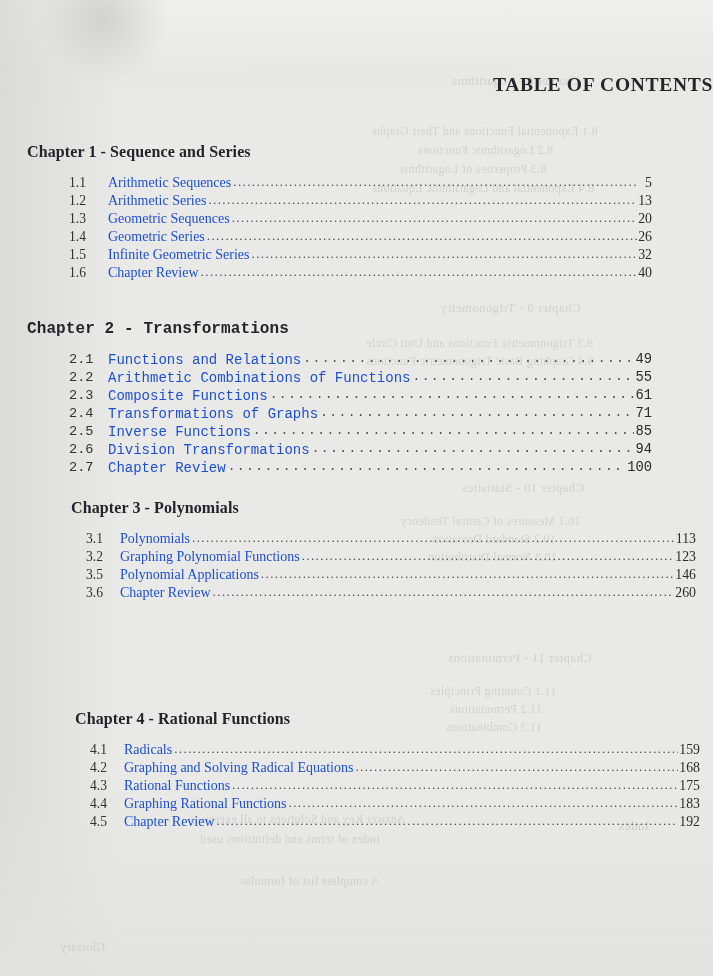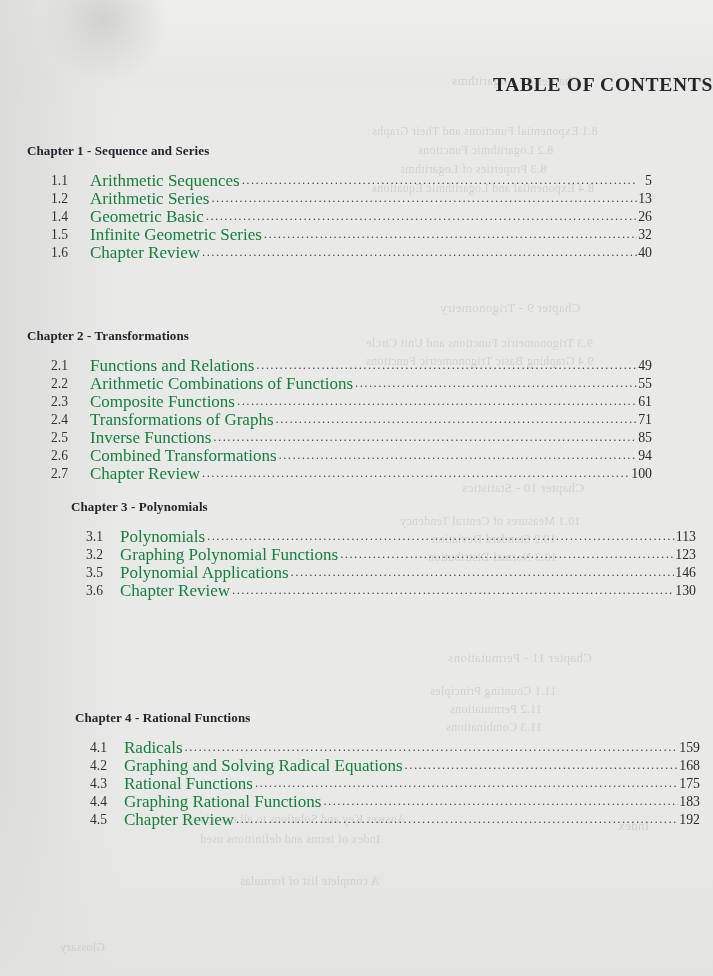--- a/index.html
+++ b/index.html
@@ -66,50 +66,50 @@
     font-size: 19.5px;
     font-weight: bold;
     letter-spacing: 0.7px;
     color: #26262a;
   }
 
   .chapter-block { position: absolute; left: 0; width: 713px; }
 
   .chapter-heading {
     margin-left: 27px;
-    font-size: 13px;
+    font-size: 16px;
     font-weight: bold;
     letter-spacing: 0.1px;
     color: #24242a;
     margin-bottom: 13px;
   }
 
   .entries { padding: 0; margin: 0; list-style: none; }
 
   .entry {
     display: flex;
     align-items: flex-end;
     font-size: 14px;
     line-height: 18px;
     height: 18px;
     color: #2e2e2e;
-    margin-left: 51px;
+    margin-left: 69px;
     padding-right: 61px;
   }
   .entry-num {
     flex: 0 0 auto;
     width: 39px;
     font-size: 13.6px;
     color: #313131;
   }
   .entry-title {
     flex: 0 0 auto;
     white-space: nowrap;
-    font-size: 17px;
-    color: #15803d;
+    font-size: 14px;
+    color: #1d4ed8;
   }
   .entry-leader {
     flex: 1 1 auto;
     position: relative;
     height: 100%;
     overflow: hidden;
     margin: 0 1px 0 2px;
   }
   .entry-leader::before {
     content: "........................................................................................................................................................................";
@@ -179,40 +179,46 @@
             <span class="entry-leader"></span>
             <span class="entry-page">5</span>
           </li>
           <li class="entry">
             <span class="entry-num">1.2</span>
             <span class="entry-title">Arithmetic Series</span>
             <span class="entry-leader"></span>
             <span class="entry-page">13</span>
           </li>
           <li class="entry">
+            <span class="entry-num">1.3</span>
+            <span class="entry-title">Geometric Sequences</span>
+            <span class="entry-leader"></span>
+            <span class="entry-page">20</span>
+          </li>
+          <li class="entry">
             <span class="entry-num">1.4</span>
-            <span class="entry-title">Geometric Basic</span>
+            <span class="entry-title">Geometric Series</span>
             <span class="entry-leader"></span>
             <span class="entry-page">26</span>
           </li>
           <li class="entry">
             <span class="entry-num">1.5</span>
             <span class="entry-title">Infinite Geometric Series</span>
             <span class="entry-leader"></span>
             <span class="entry-page">32</span>
           </li>
           <li class="entry">
             <span class="entry-num">1.6</span>
             <span class="entry-title">Chapter Review</span>
             <span class="entry-leader"></span>
             <span class="entry-page">40</span>
           </li>
         </ul>
       </div>
-      <div class="chapter-block" style="top: 328px;">
+      <div class="chapter-block" style="top: 320px; font-family: Liberation Mono, monospace;">
         <div class="chapter-heading">Chapter 2 - Transformations</div>
         <ul class="entries">
           <li class="entry">
             <span class="entry-num">2.1</span>
             <span class="entry-title">Functions and Relations</span>
             <span class="entry-leader"></span>
             <span class="entry-page">49</span>
           </li>
           <li class="entry">
             <span class="entry-num">2.2</span>
@@ -233,21 +239,21 @@
             <span class="entry-page">71</span>
           </li>
           <li class="entry">
             <span class="entry-num">2.5</span>
             <span class="entry-title">Inverse Functions</span>
             <span class="entry-leader"></span>
             <span class="entry-page">85</span>
           </li>
           <li class="entry">
             <span class="entry-num">2.6</span>
-            <span class="entry-title">Combined Transformations</span>
+            <span class="entry-title">Division Transformations</span>
             <span class="entry-leader"></span>
             <span class="entry-page">94</span>
           </li>
           <li class="entry">
             <span class="entry-num">2.7</span>
             <span class="entry-title">Chapter Review</span>
             <span class="entry-leader"></span>
             <span class="entry-page">100</span>
           </li>
         </ul>
@@ -270,21 +276,21 @@
           <li class="entry">
             <span class="entry-num">3.5</span>
             <span class="entry-title">Polynomial Applications</span>
             <span class="entry-leader"></span>
             <span class="entry-page">146</span>
           </li>
           <li class="entry">
             <span class="entry-num">3.6</span>
             <span class="entry-title">Chapter Review</span>
             <span class="entry-leader"></span>
-            <span class="entry-page">130</span>
+            <span class="entry-page">260</span>
           </li>
         </ul>
       </div>
       <div class="chapter-block ch-tight" style="top: 710px; margin-left: 48px;">
         <div class="chapter-heading">Chapter 4 - Rational Functions</div>
         <ul class="entries">
           <li class="entry">
             <span class="entry-num">4.1</span>
             <span class="entry-title">Radicals</span>
             <span class="entry-leader"></span>

